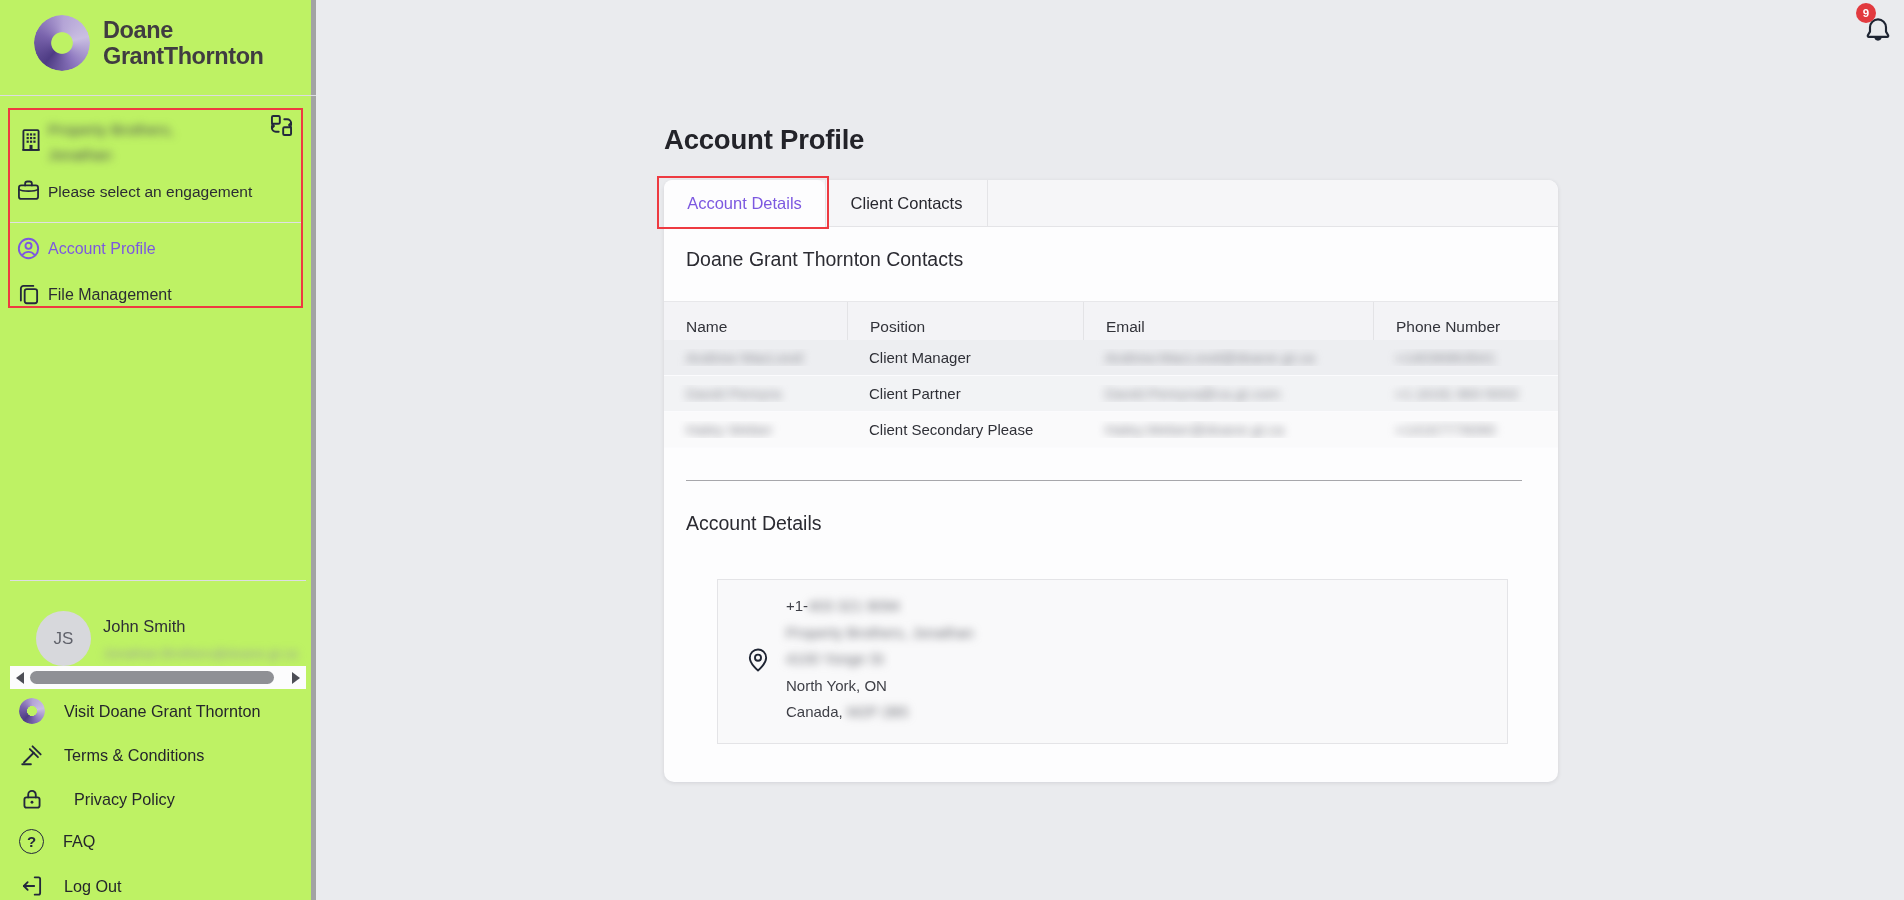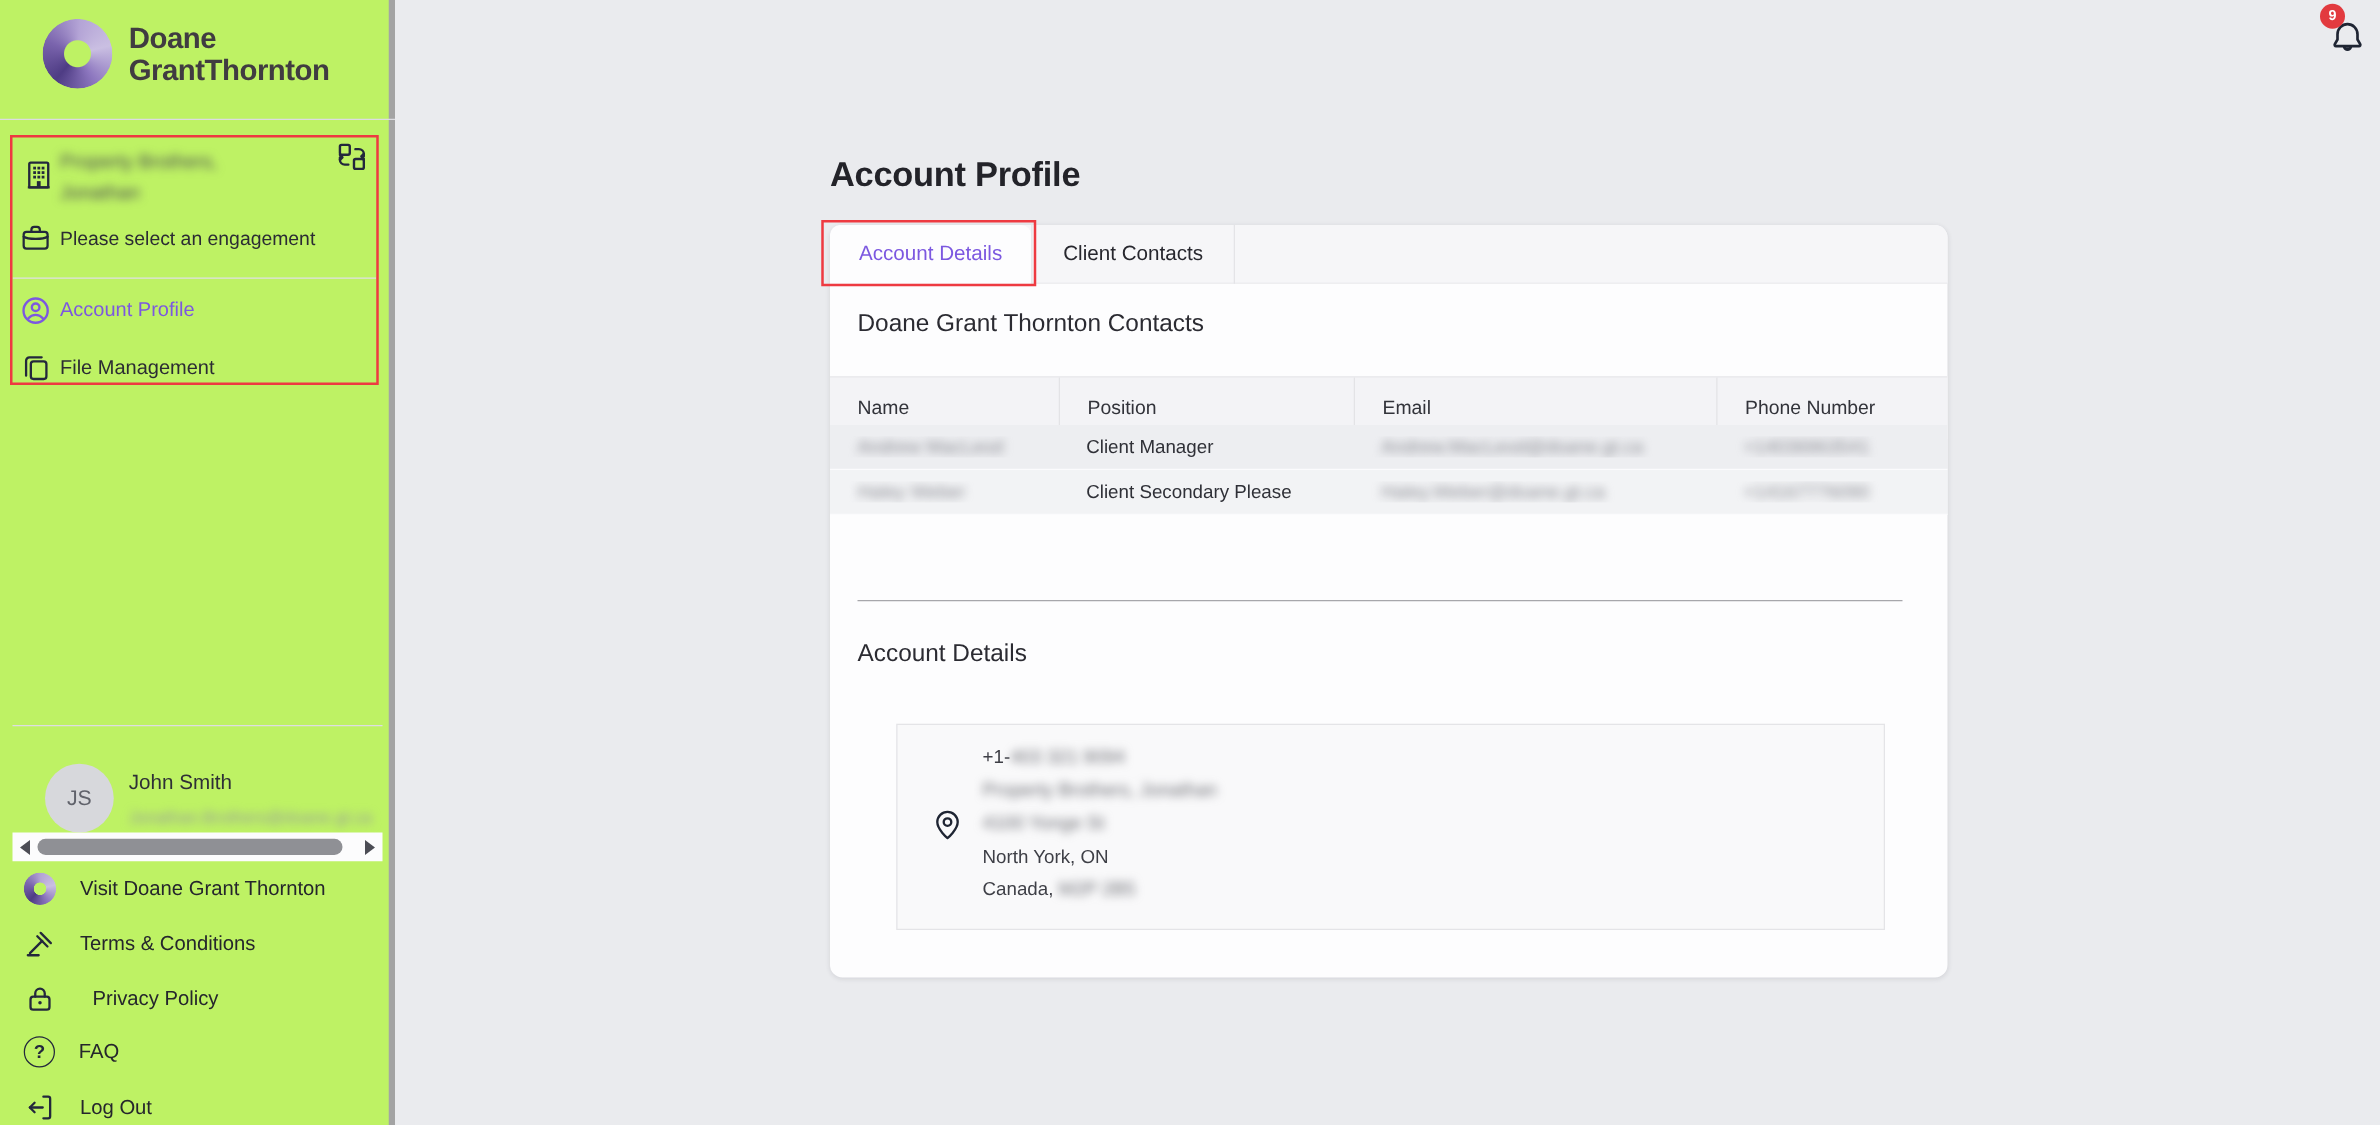--- a/index.html
+++ b/index.html
@@ -258,20 +258,26 @@
     </div>
 
     <div class="tbody">
       <div class="tr">
         <div class="td col-name"><span class="blur-g">Andrew MacLeod</span></div>
         <div class="td col-pos">Client Manager</div>
         <div class="td col-email"><span class="blur-g">Andrew.MacLeod@doane.gt.ca</span></div>
         <div class="td col-phone"><span class="blur-g">+14036963541</span></div>
       </div>
       <div class="tr">
+        <div class="td col-name"><span class="blur-g">David Pereyra</span></div>
+        <div class="td col-pos">Client Partner</div>
+        <div class="td col-email"><span class="blur-g">David.Pereyra@ca.gt.com</span></div>
+        <div class="td col-phone"><span class="blur-g">+1 (416) 360-5002</span></div>
+      </div>
+      <div class="tr">
         <div class="td col-name"><span class="blur-g">Haley Weber</span></div>
         <div class="td col-pos">Client Secondary Please</div>
         <div class="td col-email"><span class="blur-g">Haley.Weber@doane.gt.ca</span></div>
         <div class="td col-phone"><span class="blur-g">+14167776090</span></div>
       </div>
     </div>
 
     <div class="section-divider"></div>
     <div class="details-title">Account Details</div>
 

